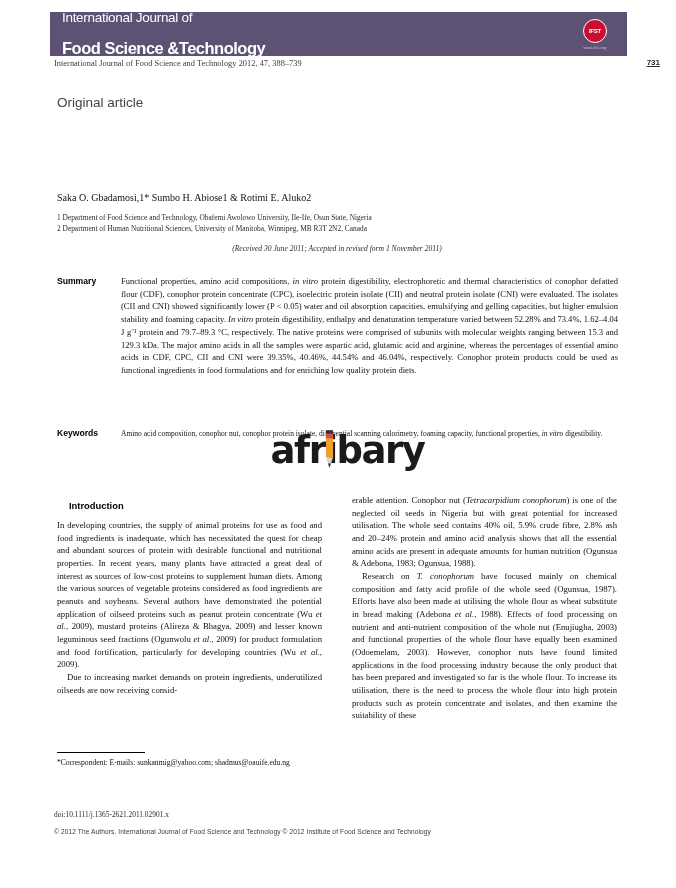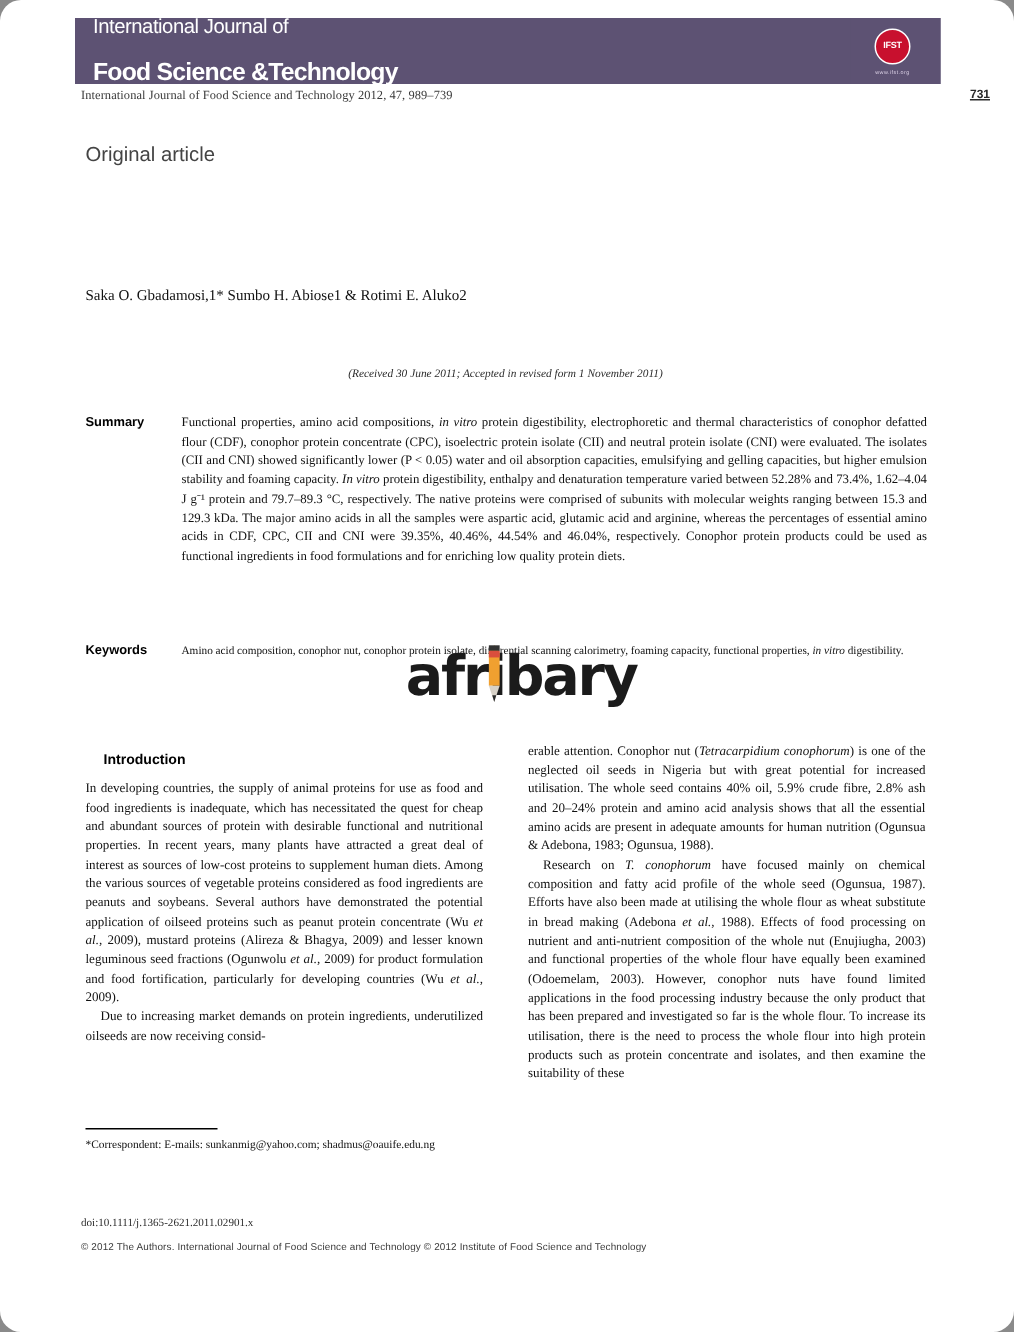--- a/index.html
+++ b/index.html
@@ -8,21 +8,20 @@
     background: #8a8a8a;
   }
   .page {
     position: relative;
     width: 676px;
     height: 888px;
     background: #ffffff;
     overflow: hidden;
     font-family: "Liberation Serif", serif;
     color: #1a1a1a;
-    border-radius: 14px;
   }
 
   
   .masthead {
     position: absolute;
     left: 50px;
     top: 12px;
     width: 577px;
     height: 44px;
     background: #5d5273;
@@ -311,28 +310,32 @@
       <span class="ml-line2">Food Science &amp;Technology</span>
     </div>
     <div class="ifst-block">
       <div class="ifst-badge">
         <span>IFST</span>
       </div>
       <div class="ifst-sub">www.ifst.org</div>
     </div>
   </div>
 
-  <div class="runninghead">International Journal of Food Science and Technology 2012, 47, 989–739</div>
+  <div class="runninghead">International Journal of Food Science and Technology 2012, 47, 388–739</div>
   <div class="pagenum">731</div>
 
   <div class="article-type">Original article</div>
 
 
   <div class="authors">Saka O. Gbadamosi,1* Sumbo H. Abiose1 &amp; Rotimi E. Aluko2</div>
 
+  <div class="affils">
+    <div>1 Department of Food Science and Technology, Obafemi Awolowo University, Ile-Ife, Osun State, Nigeria</div>
+    <div>2 Department of Human Nutritional Sciences, University of Manitoba, Winnipeg, MB R3T 2N2, Canada</div>
+  </div>
 
   <div class="received">(Received 30 June 2011; Accepted in revised form 1 November 2011)</div>
 
   <div class="label-summary">Summary</div>
   <div class="summary-body">Functional properties, amino acid compositions, <i>in vitro</i> protein digestibility, electrophoretic and thermal characteristics of conophor defatted flour (CDF), conophor protein concentrate (CPC), isoelectric protein isolate (CII) and neutral protein isolate (CNI) were evaluated. The isolates (CII and CNI) showed significantly lower (P &lt; 0.05) water and oil absorption capacities, emulsifying and gelling capacities, but higher emulsion stability and foaming capacity. <i>In vitro</i> protein digestibility, enthalpy and denaturation temperature varied between 52.28% and 73.4%, 1.62–4.04 J g⁻¹ protein and 79.7–89.3 °C, respectively. The native proteins were comprised of subunits with molecular weights ranging between 15.3 and 129.3 kDa. The major amino acids in all the samples were aspartic acid, glutamic acid and arginine, whereas the percentages of essential amino acids in CDF, CPC, CII and CNI were 39.35%, 40.46%, 44.54% and 46.04%, respectively. Conophor protein products could be used as functional ingredients in food formulations and for enriching low quality protein diets.</div>
 
   <div class="label-keywords">Keywords</div>
   <div class="keywords-body">Amino acid composition, conophor nut, conophor protein isolate, differential scanning calorimetry, foaming capacity, functional properties, <i>in vitro</i> digestibility.</div>
 
   <div class="watermark">

